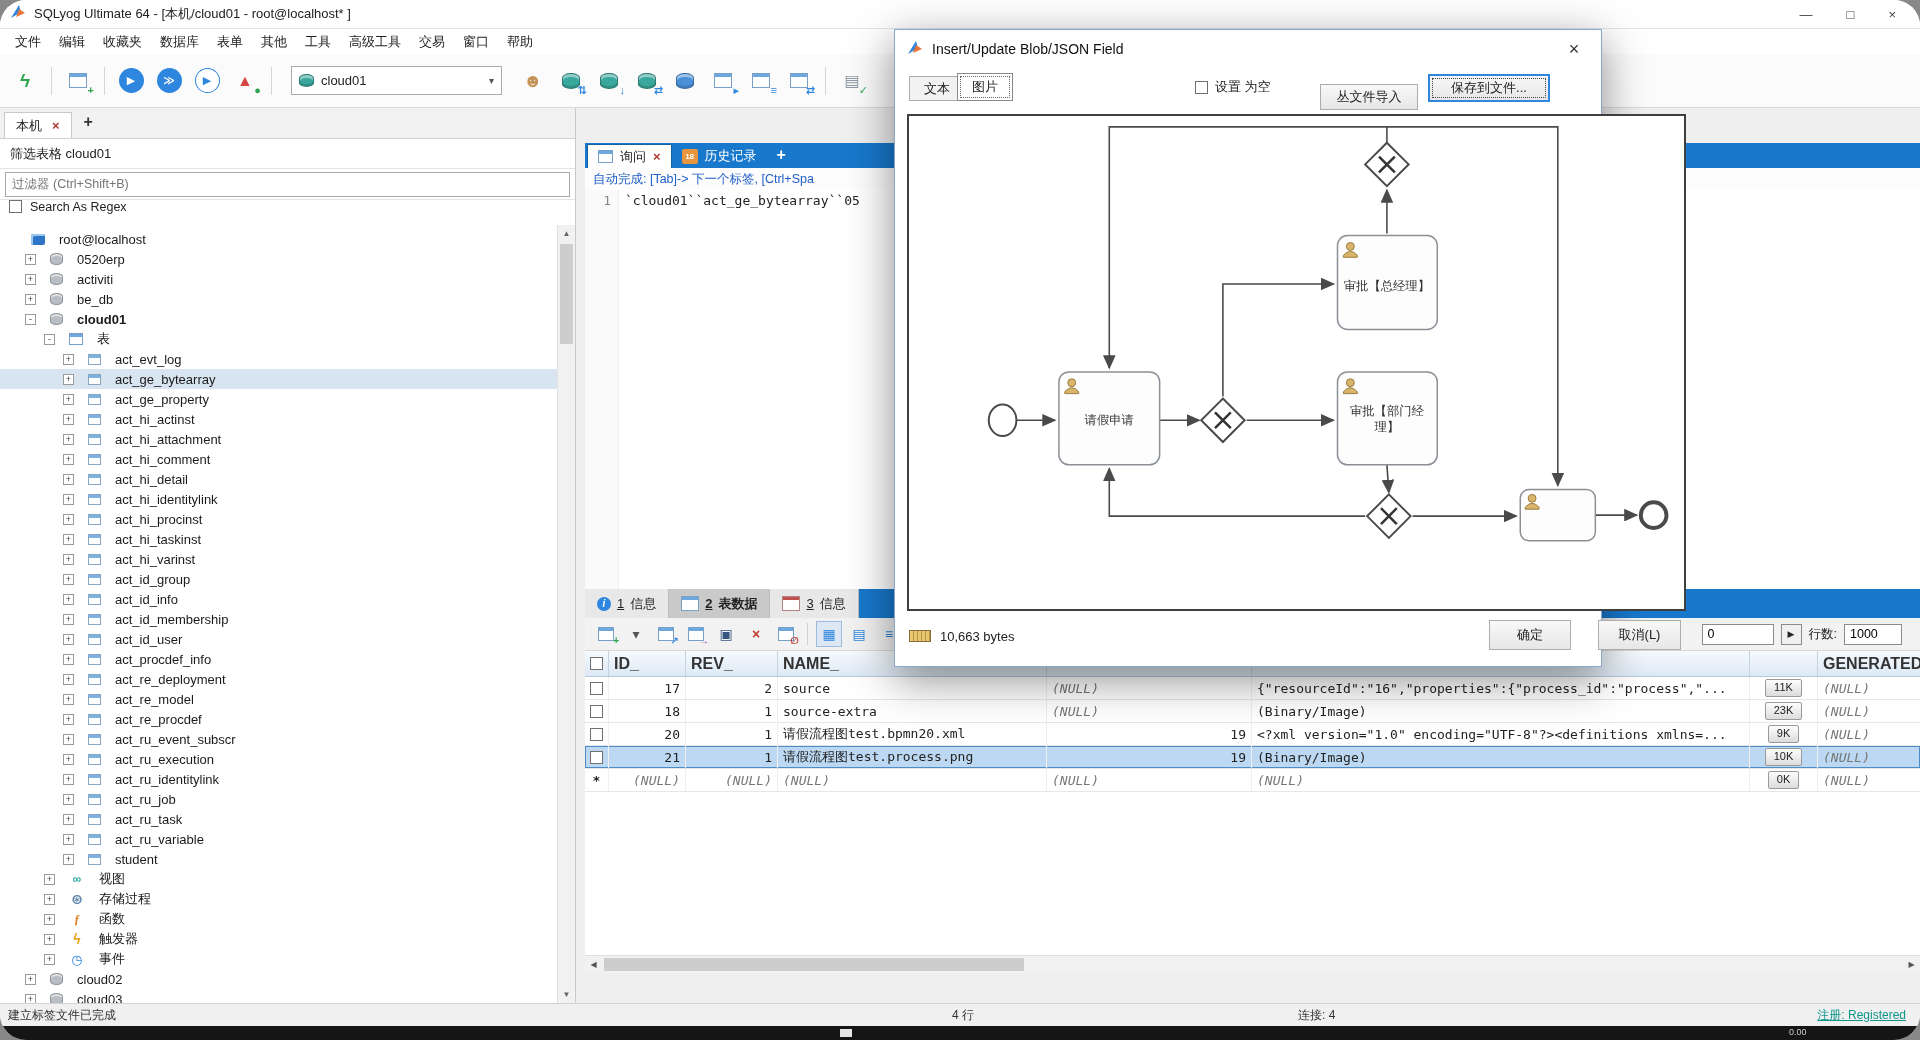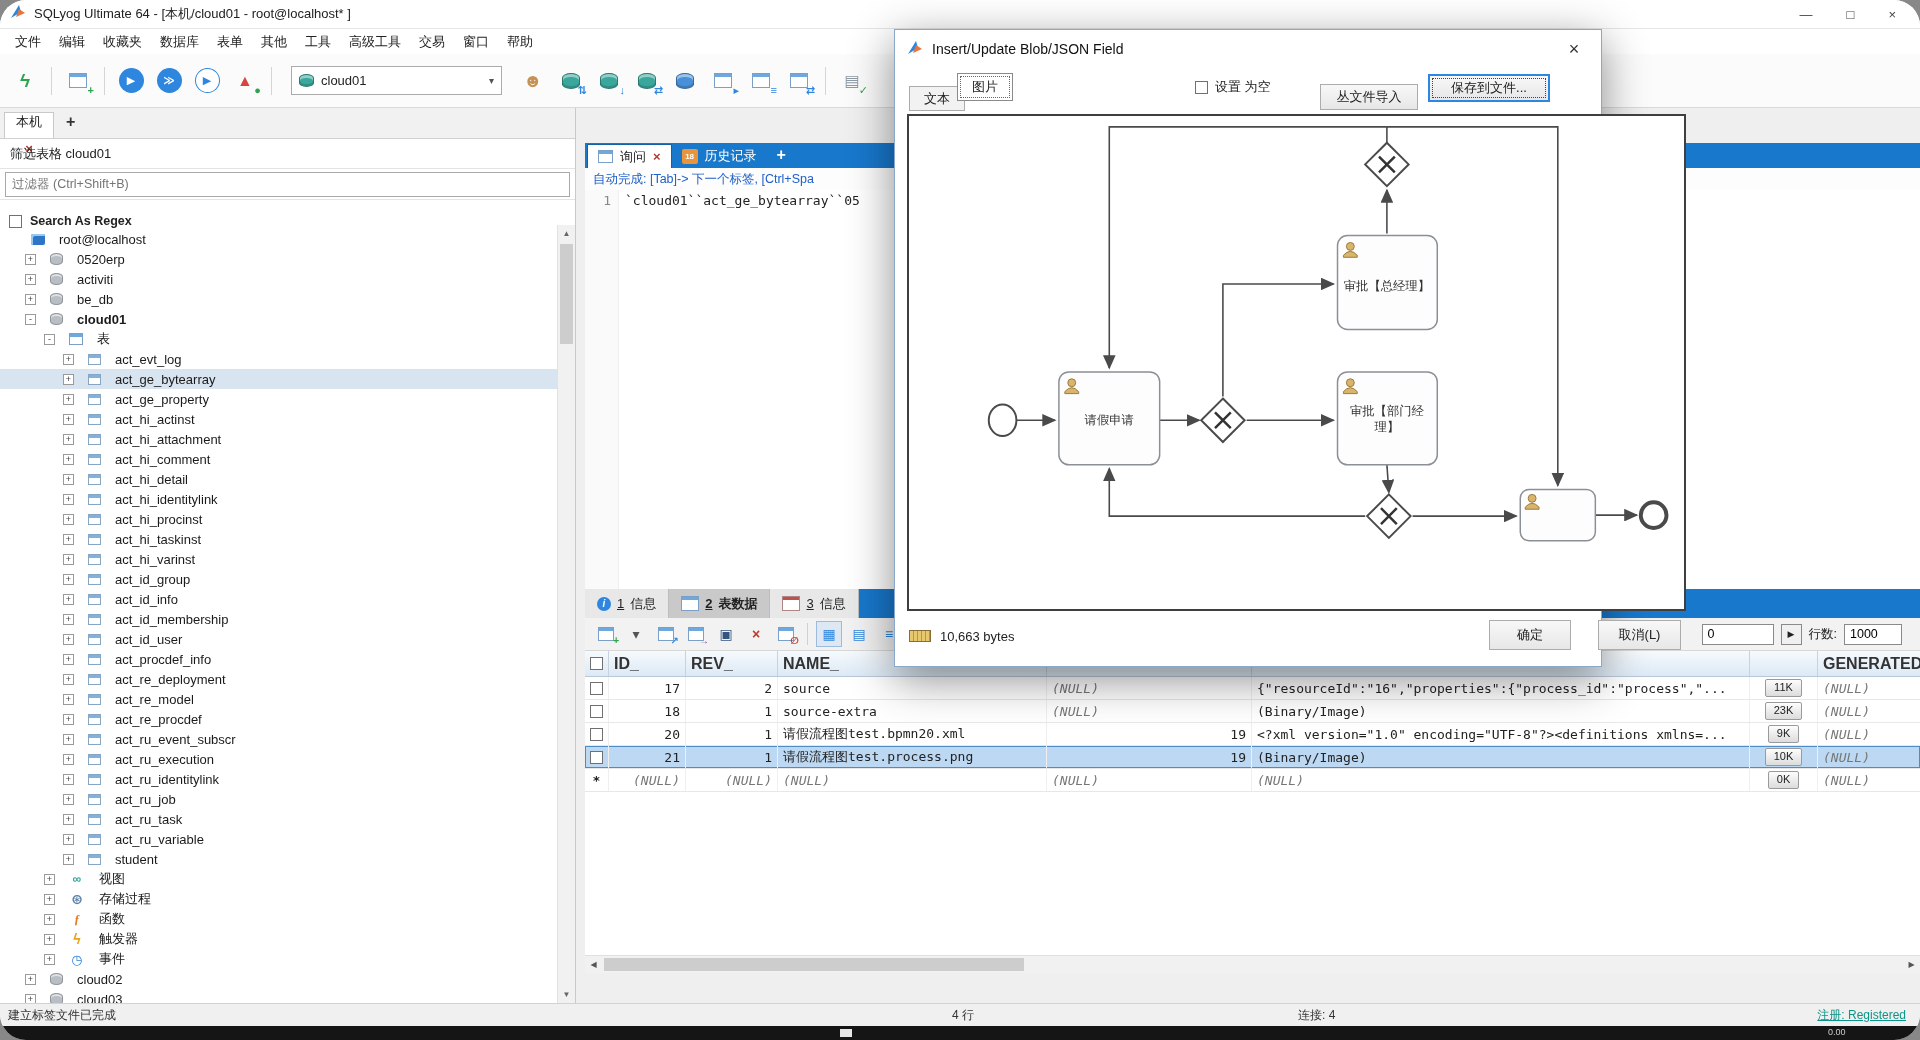--- a/index.html
+++ b/index.html
@@ -34,27 +34,27 @@
   .db-select{width:195px;height:27px;background:#fff;border:1px solid #ABABAB;display:flex;align-items:center;
              padding:0 7px;margin:0 12px;font-size:13px;gap:7px;}
   .db-select .cyl{width:13px;height:11px;}
   .db-select .caret{margin-left:auto;color:#555;font-size:10px;}
 
   
   .sidebar{position:absolute;top:108px;left:0;width:576px;bottom:37px;background:#fff;border-right:1px solid #C9C9C9;box-sizing:border-box;}
   .splitter{position:absolute;top:108px;left:576px;width:9px;bottom:37px;background:#EFEFEF;border-right:1px solid #D8D8D8;}
   .side-tabs{height:30px;background:#F1F1F1;border-bottom:1px solid #D0D0D0;display:flex;align-items:flex-end;}
   .side-tab{height:25px;background:#fff;border:1px solid #C9C9C9;border-bottom:none;display:flex;align-items:center;
-            padding:0 11px;gap:10px;font-size:13px;margin-left:4px;flex-direction:column;}
+            padding:0 11px;gap:10px;font-size:13px;margin-left:4px;}
   .tab-close{color:#B03A2E;font-weight:bold;font-size:13px;}
   .tab-add{margin-left:12px;font-size:16px;color:#333;font-weight:bold;align-self:center;padding-bottom:3px;}
   .filter-label{height:29px;line-height:29px;padding-left:10px;font-size:13px;background:#fff;border-bottom:1px solid #E4E4E4;}
   .filter-row{height:30px;display:flex;align-items:center;padding:0 5px;border-bottom:1px solid #E4E4E4;}
   .filter-row input{flex:1;height:23px;border:1px solid #A9A9A9;font-size:12.5px;padding:0 6px;font-family:inherit;outline:none;}
-  .regex-row{height:28px;display:flex;align-items:flex-end;gap:8px;padding-left:9px;font-size:12.5px;font-weight:bold;}
+  .regex-row{height:28px;display:flex;align-items:flex-start;gap:8px;padding-left:9px;font-size:12.5px;}
   .cbx{width:13px;height:13px;border:1px solid #707070;background:#fff;display:inline-block;flex:none;box-sizing:border-box;}
 
   .tree{position:absolute;top:117px;left:0;right:17px;bottom:0;overflow:hidden;padding-top:4px;}
   .trow{height:20px;display:flex;align-items:center;gap:14px;white-space:nowrap;padding-right:4px;}
   .trow.sel{background:#D8E4F0;}
   .trow.bold .lbl{font-weight:bold;}
   .exp{width:11px;height:11px;flex:none;border:1px solid #9A9A9A;background:#fff;font-size:9px;line-height:9px;
        text-align:center;color:#444;visibility:hidden;box-sizing:border-box;}
   .exp.has{visibility:visible;}
   .nico{width:16px;height:14px;flex:none;display:flex;align-items:center;justify-content:center;font-size:12px;font-weight:bold;}
@@ -137,30 +137,30 @@
   .tstatus b{font-weight:bold;margin-right:7px;}
 
   
   .statusbar{position:absolute;left:0;right:0;top:1003px;height:23px;background:#F0F0F0;border-top:1px solid #D2D2D2;
              font-size:12px;color:#333;box-sizing:border-box;}
   .statusbar span{position:absolute;line-height:22px;}
   .sb-msg{left:8px;} .sb-rows{left:952px;} .sb-conn{left:1298px;}
   .sb-reg{right:14px;color:#0D9488;text-decoration:underline;}
   .taskbar{position:absolute;left:0;right:0;top:1026px;height:14px;background:#151515;}
   .tb-ico{position:absolute;left:840px;top:3px;width:12px;height:8px;background:#E6E6E6;}
-  .tb-txt{position:absolute;left:1828px;top:1px;color:#CCC;font-size:9px;}
+  .tb-txt{position:absolute;left:1789px;top:1px;color:#CCC;font-size:9px;}
 
   
   .dialog{position:absolute;left:894px;top:29px;width:708px;height:638px;background:#fff;border:1px solid #89A8CC;
           box-shadow:0 12px 42px rgba(0,0,0,.45);z-index:50;box-sizing:border-box;}
   .dlg-title{height:38px;display:flex;align-items:center;padding:0 12px;gap:9px;font-size:14px;color:#111;}
   .dlg-close{margin-left:auto;font-size:18px;color:#333;width:30px;text-align:center;}
   .dtab{position:absolute;height:25px;padding:0 14px;display:flex;align-items:center;font-size:13px;background:#F2F2F2;
         border:1px solid #ACACAC;box-sizing:border-box;}
-  .dtab.t1{left:14px;top:56px;}
+  .dtab.t1{left:14px;top:46px;}
   .dtab.t2{left:62px;top:43px;height:28px;background:#fff;border-color:#8A8A8A;outline:1px dotted #666;outline-offset:-4px;z-index:2;}
   .dlg-null{position:absolute;left:300px;top:48px;display:flex;align-items:center;gap:7px;font-size:13px;}
   .dbtn{position:absolute;height:26px;border:1px solid #ACACAC;background:linear-gradient(#F8F8F8,#E7E7E7);font-size:13px;
         display:flex;align-items:center;justify-content:center;box-sizing:border-box;}
   .dlg-import{left:425px;top:46px;width:98px;margin-top:8px;}
   .dlg-save{left:534px;top:45px;width:120px;border:1px solid #2E86DE;box-shadow:0 0 0 1px #2E86DE;outline:1px dotted #444;outline-offset:-4px;}
   .imgbox{position:absolute;left:12px;top:84px;width:779px;height:497px;border:2px solid #3F3F3F;background:#fff;
           box-sizing:border-box;display:flex;align-items:center;justify-content:center;}
   .dlg-bottom{position:absolute;left:14px;top:590px;height:32px;display:flex;align-items:center;font-size:13px;gap:9px;}
   .ruler{display:inline-block;width:20px;height:10px;border:1px solid #8A6D3B;

